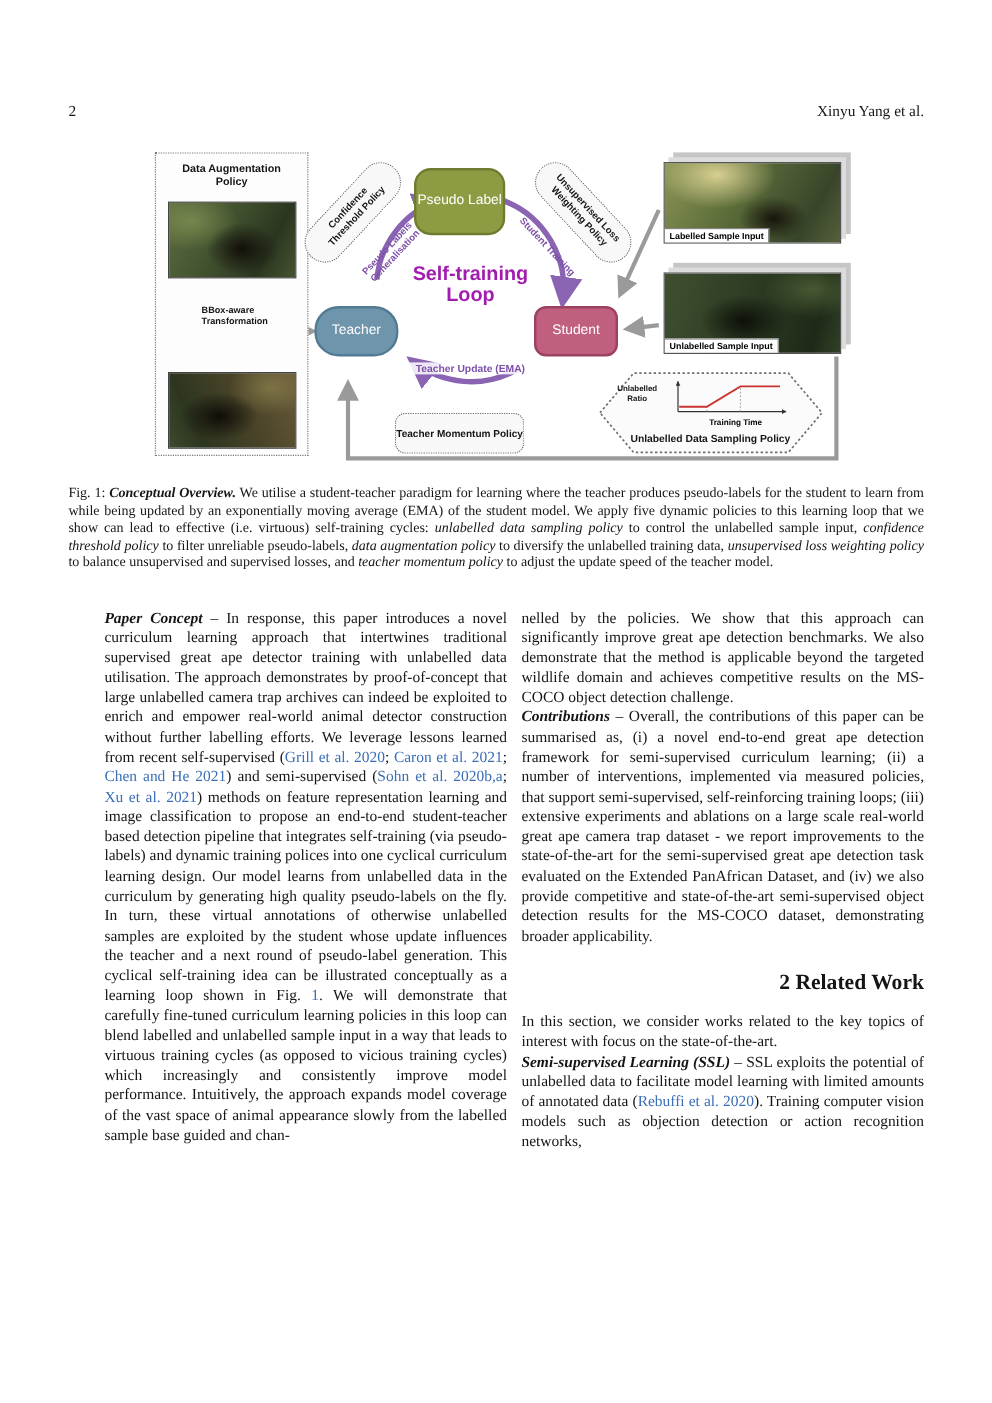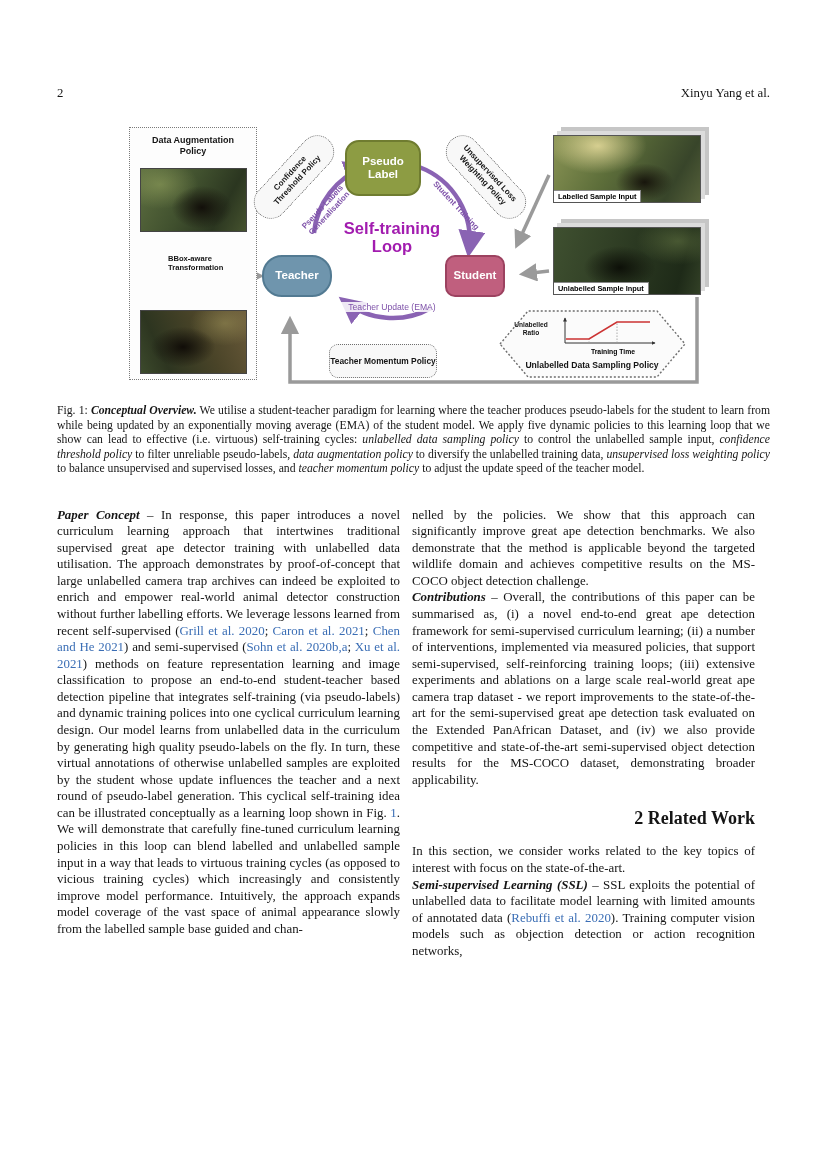--- a/index.html
+++ b/index.html
@@ -29,43 +29,43 @@
       linear-gradient(118deg,#5d6e40 0%,#40502e 45%,#2b3620 75%,#46532f 100%); }
   .lp-img2 { left:10px; top:182px; width:107px; height:64px;
     background:
       radial-gradient(ellipse 45px 28px at 40% 58%, rgba(14,10,6,.95), rgba(14,10,6,0) 72%),
       radial-gradient(ellipse 50px 32px at 80% 20%, rgba(160,150,90,.5), rgba(0,0,0,0) 70%),
       linear-gradient(245deg,#6a5a3a 0%,#4a4428 40%,#2d3520 78%,#3c4a2c 100%); }
   .lp-arrow-label { position:absolute; left:38px; top:126px; width:82px;
     font-weight:bold; font-size:7.6px; line-height:1.25; text-align:left; }
 
   .node { position:absolute; display:flex; align-items:center; justify-content:center;
-    color:#fff; font-weight:bold; text-align:center; line-height:1.15; z-index:3; }
+    color:#fff; font-weight:normal; text-align:center; line-height:1.15; z-index:3; }
   .node-pseudo { left:288px; top:15px; width:76px; height:56px; border-radius:14px;
     font-size:11.5px; border:2px solid; }
   .node-teacher { left:205px; top:130px; width:70px; height:42px; border-radius:20px;
     font-size:11.5px; border:2px solid; }
-  .node-student { left:388px; top:130px; width:60px; height:42px; border-radius:10px;
+  .node-student { left:388px; top:130px; width:70px; height:42px; border-radius:10px;
     font-size:11.5px; border:2px solid; }
 
   .loop-title { position:absolute; left:266px; top:95px; width:138px; text-align:center;
     font-size:16.5px; font-weight:bold; line-height:1.08; z-index:2; }
 
   .ribbon { position:absolute; width:102px; height:34px; border:1.5px dotted #6e6e6e;
     border-radius:17px; background:#f8f8f8; display:flex; align-items:center; justify-content:center;
     text-align:center; font-weight:bold; font-size:8px; line-height:1.2; padding:2px 8px; z-index:2; }
   .ribbon-conf   { left:186px; top:35px; transform:rotate(-47deg); }
   .ribbon-unsup  { left:378px; top:35px; transform:rotate(47deg); }
 
   .arc-label { position:absolute; width:84px; text-align:center; font-weight:bold;
     font-size:8px; line-height:1.15; z-index:2; }
   .arc-gen   { left:227px; top:76px; transform:rotate(-47deg); }
   .arc-train { left:357px; top:76px; transform:rotate(47deg); }
   .arc-update { position:absolute; left:276px; top:177px; width:118px; text-align:center;
-    font-weight:normal; font-size:8.6px; z-index:2; background:rgba(255,255,255,.85); }
+    font-weight:bold; font-size:8.6px; z-index:2; background:rgba(255,255,255,.85); }
 
   .momentum-box { position:absolute; left:272px; top:219px; width:108px; height:34px;
     border:1.5px dotted #6e6e6e; border-radius:9px; background:#f8f8f8;
     display:flex; align-items:center; justify-content:center; text-align:center;
     font-weight:bold; font-size:8.4px; line-height:1.2; z-index:2; }
 
   .stack { position:absolute; left:496px; width:148px; height:68px; border:1px solid #555; z-index:2;
     box-shadow:4px -4px 0 0 #dcdcdc, 8px -8px 0 0 #c6c6c6; }
   .stack-labelled { top:10px;
     background:
@@ -83,21 +83,21 @@
   .sampling-ylabel { position:absolute; left:452px; top:196px; width:44px; text-align:center;
     font-weight:bold; font-size:6.6px; line-height:1.2; z-index:2; }
   .sampling-plot { position:absolute; left:494px; top:188px; z-index:2; }
   .sampling-title { position:absolute; left:452px; top:235px; width:166px; text-align:center;
     font-weight:bold; font-size:8.6px; z-index:2; }
 
   
   .caption { margin-top:15px; font-size:11.7px; line-height:1.24; text-align:justify; }
 
   
-  .body-cols { display:flex; gap:12px; margin-top:30px; }
+  .body-cols { display:flex; gap:12px; margin-top:30px;margin-left:30px; }
   .col { width:343px; font-size:12.9px; line-height:1.285; text-align:justify; }
   .col p { margin:0; }
   .rw-heading { font-weight:bold; font-size:18px; margin:19px 0 13px 0; text-align:right; }
   .seg-b { font-weight:bold;font-style:italic; }
   .seg-i { font-style:italic; }
   .seg-c { color:#3b6eb5; }
 </style>
 </head>
 <body>
 

